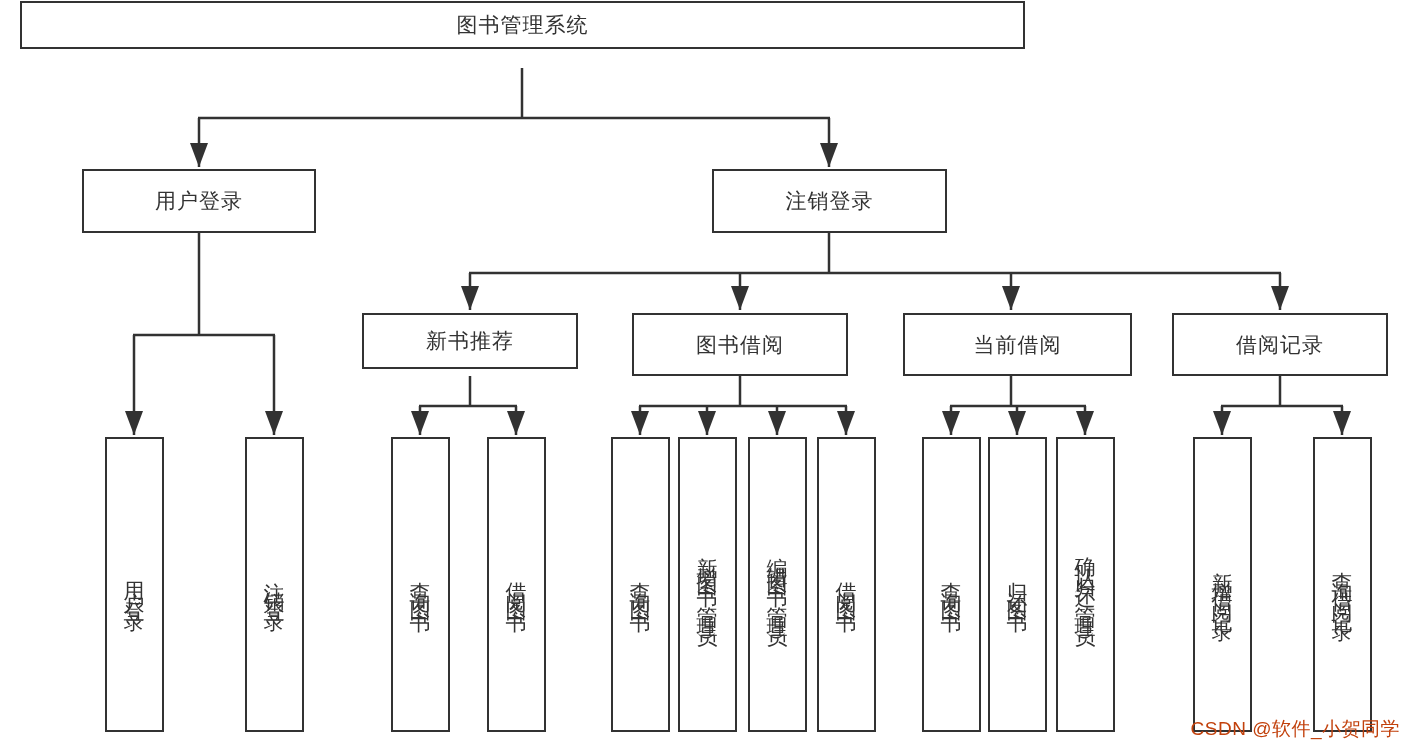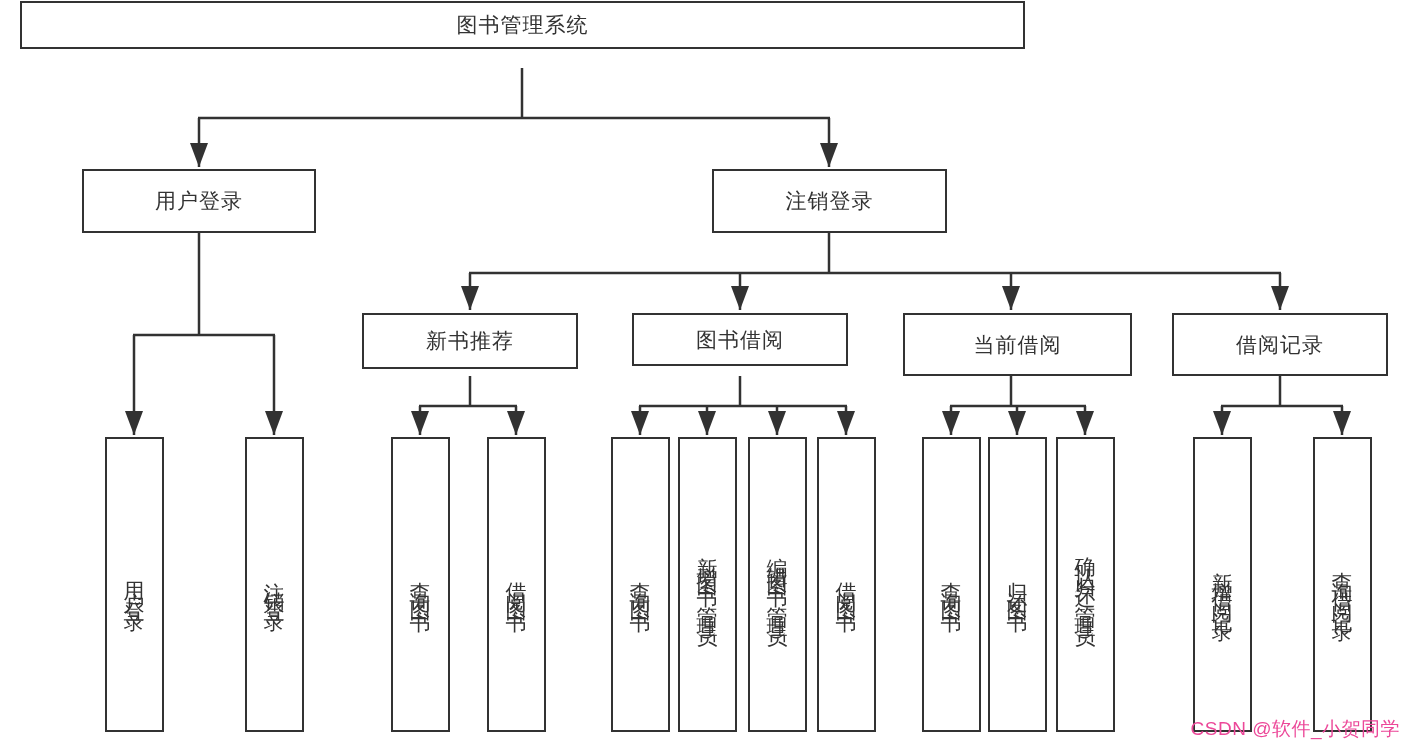--- a/index.html
+++ b/index.html
@@ -43,21 +43,21 @@
     font-size: 21px;
     letter-spacing: 10px;
     line-height: 1.0;
     color: #333333;
   }
   .watermark {
     position: absolute;
     right: 5px;
     bottom: 5px;
     font-size: 19px;
-    color: #ec4899;
+    color: #c2410c;
     letter-spacing: 0.5px;
     white-space: nowrap;
   }
 </style>
 </head>
 <body>
 
 <div class="canvas">
 
   <svg class="wires" viewBox="0 0 1405 747" xmlns="http://www.w3.org/2000/svg">
@@ -117,21 +117,21 @@
   <div class="box h" style="left:82px; top:169px; width:234px; height:64px">
     <span class="lbl">用户登录</span>
   </div>
   <div class="box h" style="left:712px; top:169px; width:235px; height:64px">
     <span class="lbl">注销登录</span>
   </div>
 
   <div class="box h" style="left:362px; top:313px; width:216px; height:56px">
     <span class="lbl">新书推荐</span>
   </div>
-  <div class="box h" style="left:632px; top:313px; width:216px; height:53px">
+  <div class="box h" style="left:632px; top:313px; width:216px; height:63px">
     <span class="lbl">图书借阅</span>
   </div>
   <div class="box h" style="left:903px; top:313px; width:229px; height:63px">
     <span class="lbl">当前借阅</span>
   </div>
   <div class="box h" style="left:1172px; top:313px; width:216px; height:63px">
     <span class="lbl">借阅记录</span>
   </div>
 
   <div class="box v" style="left:105px; top:437px; width:59px; height:295px">

